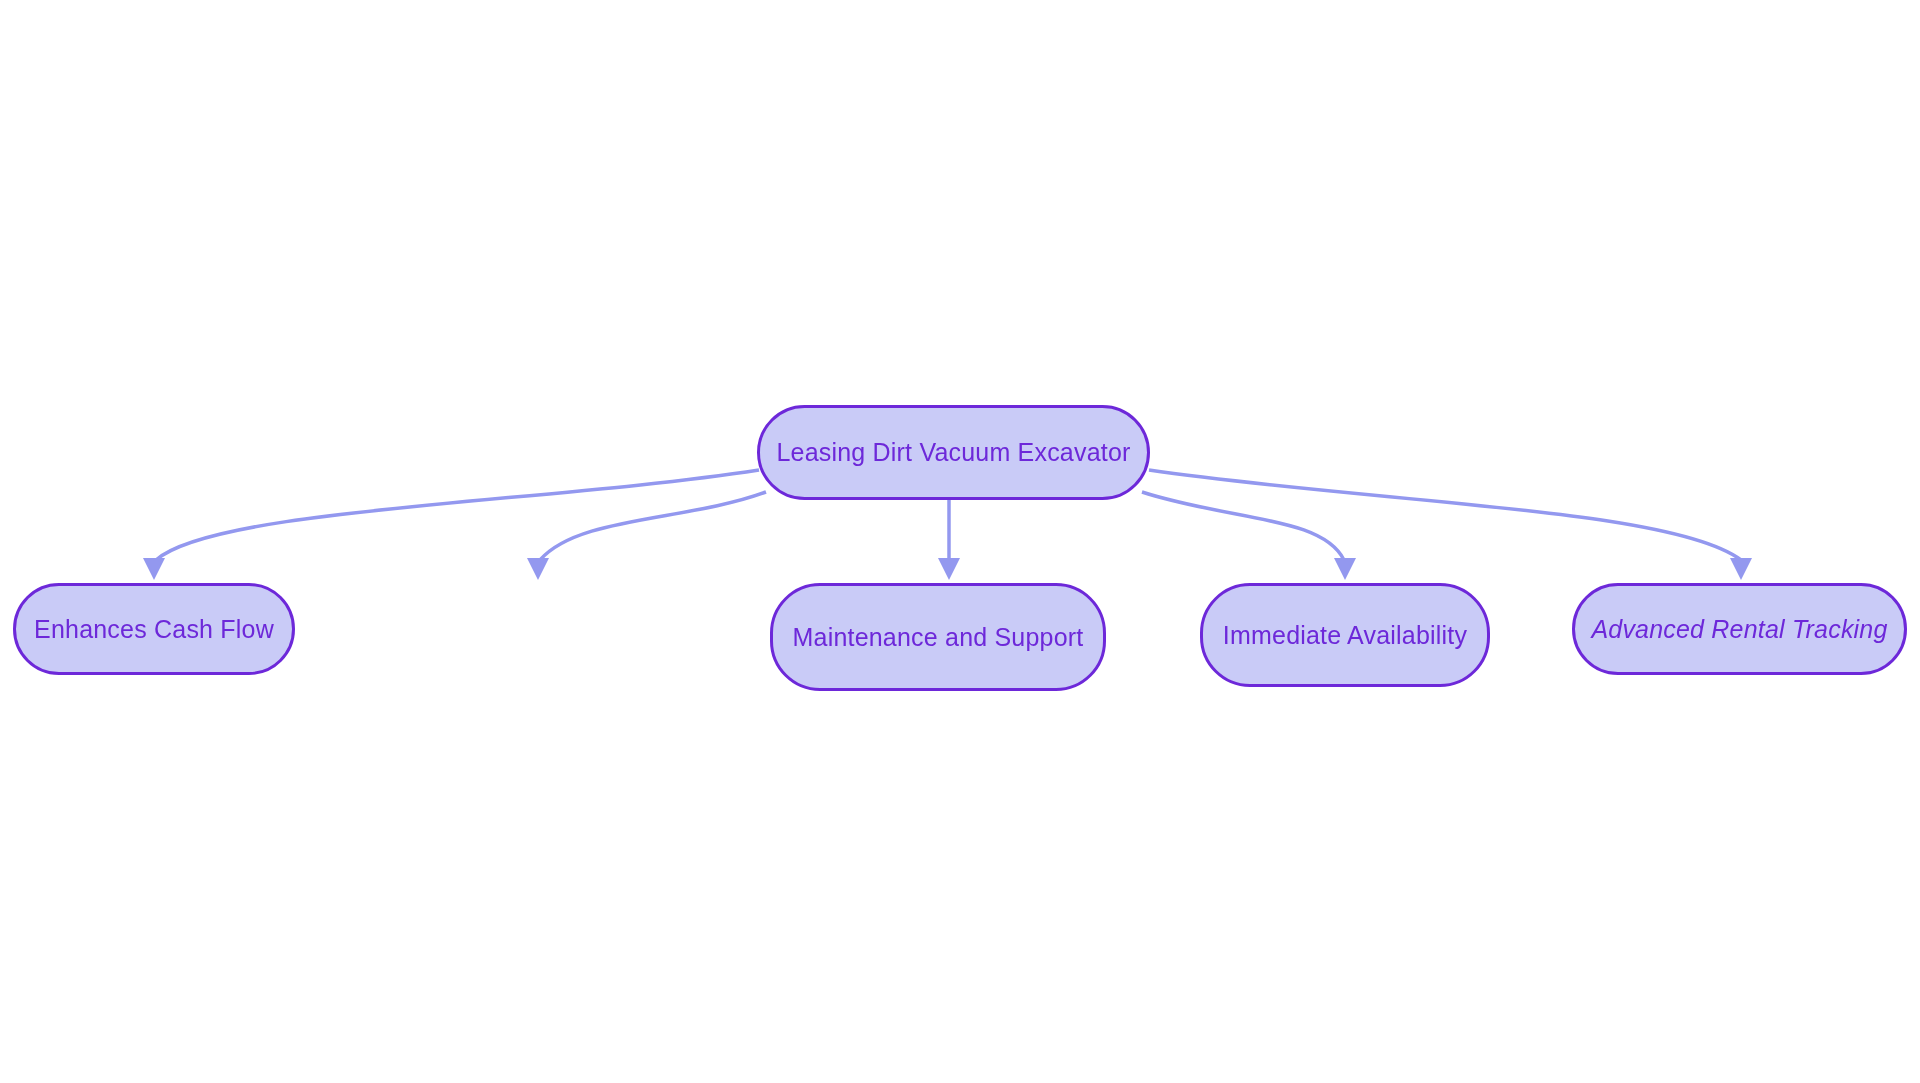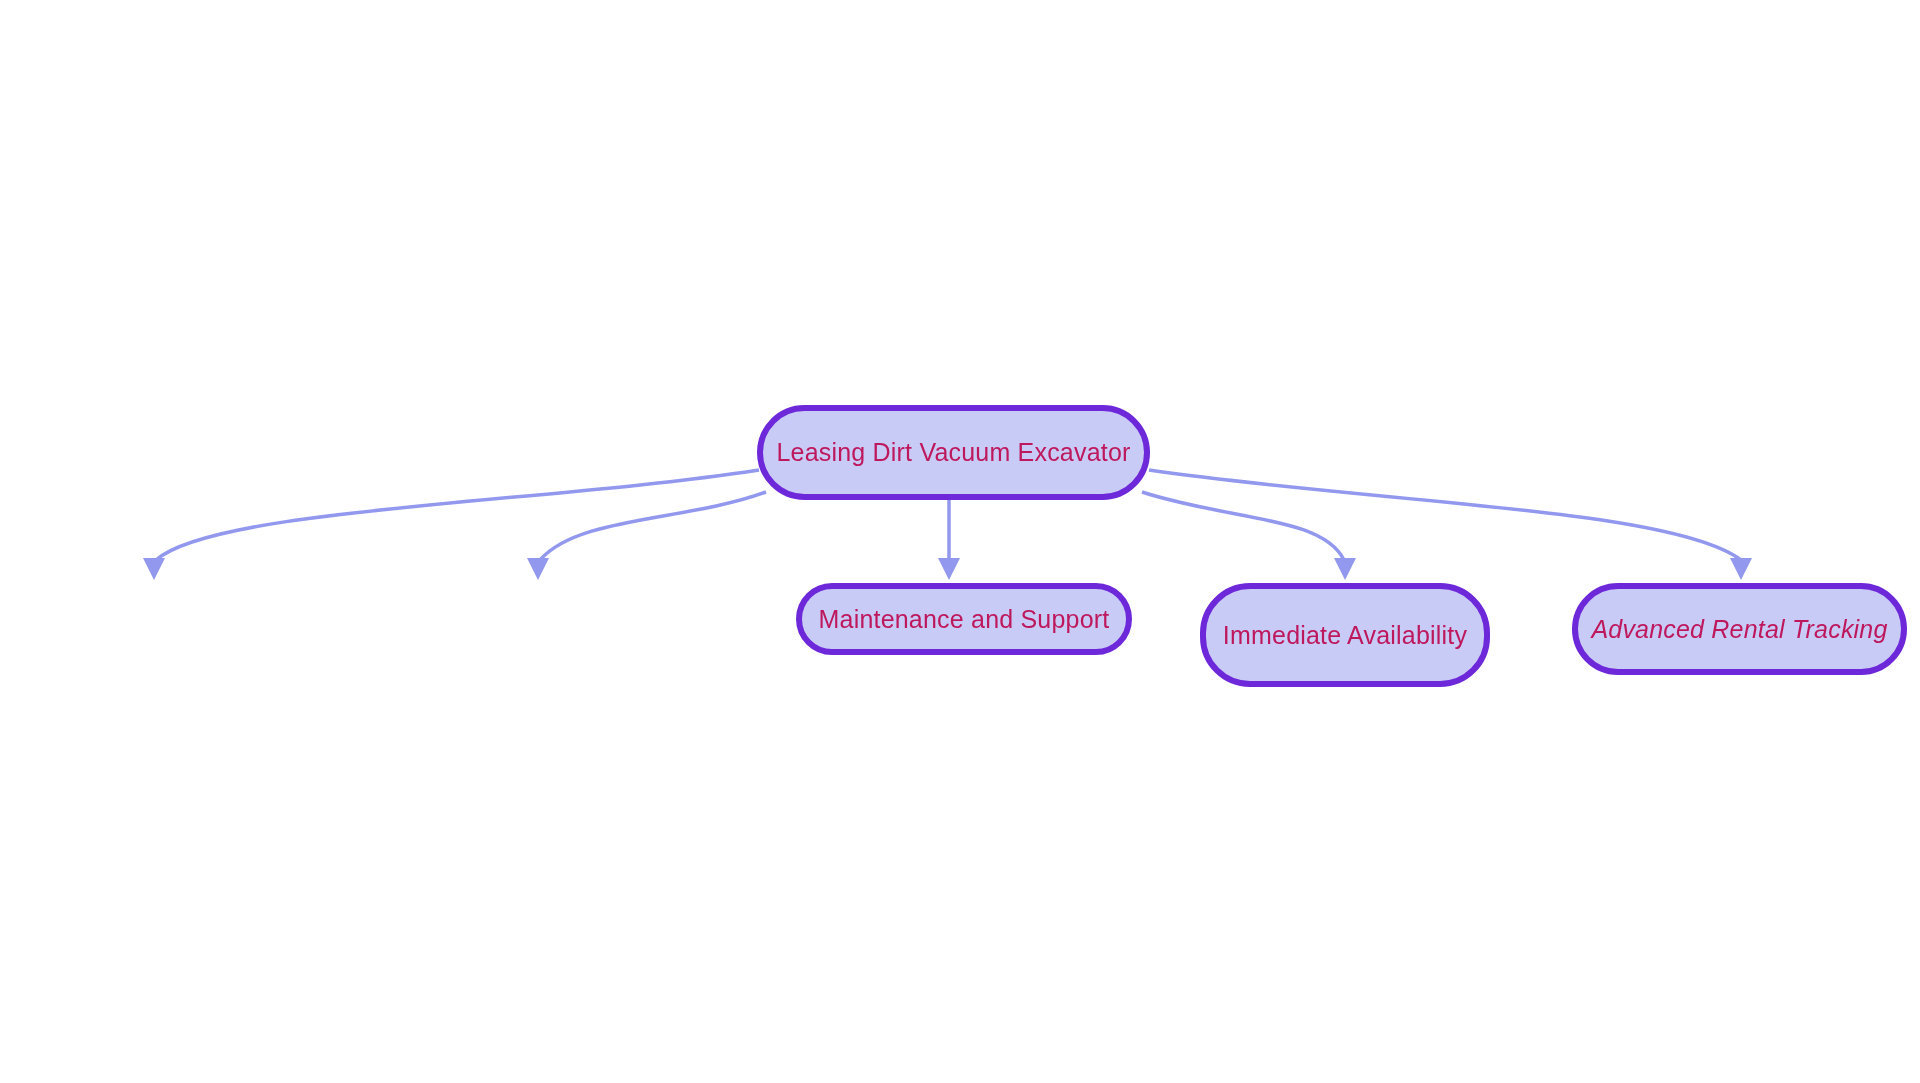--- a/index.html
+++ b/index.html
@@ -31,35 +31,35 @@
     stroke-width: 3.5px;
   }
   .arrowhead {
     fill: #9398ef;
     stroke: none;
   }
   .node {
     position: absolute;
     box-sizing: border-box;
     background: #c9cbf7;
-    border: 6px solid #6d28d9;
+    border: 3px solid #6d28d9;
     border-radius: 50px;
-    color: #be185d;
+    color: #6d28d9;
     font-size: 25px;
     letter-spacing: 0.2px;
     display: flex;
     align-items: center;
     justify-content: center;
     text-align: center;
     white-space: nowrap;
   }
   .node-root  { left: 757px;  top: 405px; width: 393px; height: 95px; }
   .node-c1    { left: 13px;   top: 583px; width: 282px; height: 92px; }
   .node-c2    { left: 375px;  top: 583px; width: 325px; height: 92px; }
-  .node-c3    { left: 796px;  top: 583px; width: 336px; height: 72px; text-align: right; }
+  .node-c3    { left: 770px;  top: 583px; width: 336px; height: 108px; text-align: right; }
   .node-c4    { left: 1200px; top: 583px; width: 290px; height: 104px; }
   .node-c5    { left: 1572px; top: 583px; width: 335px; height: 92px; font-style: italic; }
 </style>
 </head>
 <body>
 
 <div class="canvas">
 
   <svg class="edges-layer" viewBox="0 0 1920 1083" aria-hidden="true">
     <path class="edge" d="M 759 470 C 545 503, 215 508, 156 560"></path>
@@ -75,20 +75,23 @@
     <polygon class="arrowhead" points="1334,558 1356,558 1345,580"></polygon>
 
     <path class="edge" d="M 1149 470 C 1375 503, 1672 508, 1741 560"></path>
     <polygon class="arrowhead" points="1730,558 1752,558 1741,580"></polygon>
   </svg>
 
   <div class="node node-root">
     <span>Leasing Dirt Vacuum Excavator</span>
   </div>
 
+  <div class="node node-c1">
+    <span>Enhances Cash Flow</span>
+  </div>
 
 
   <div class="node node-c3">
     <span>Maintenance and Support</span>
   </div>
 
   <div class="node node-c4">
     <span>Immediate Availability</span>
   </div>
 

